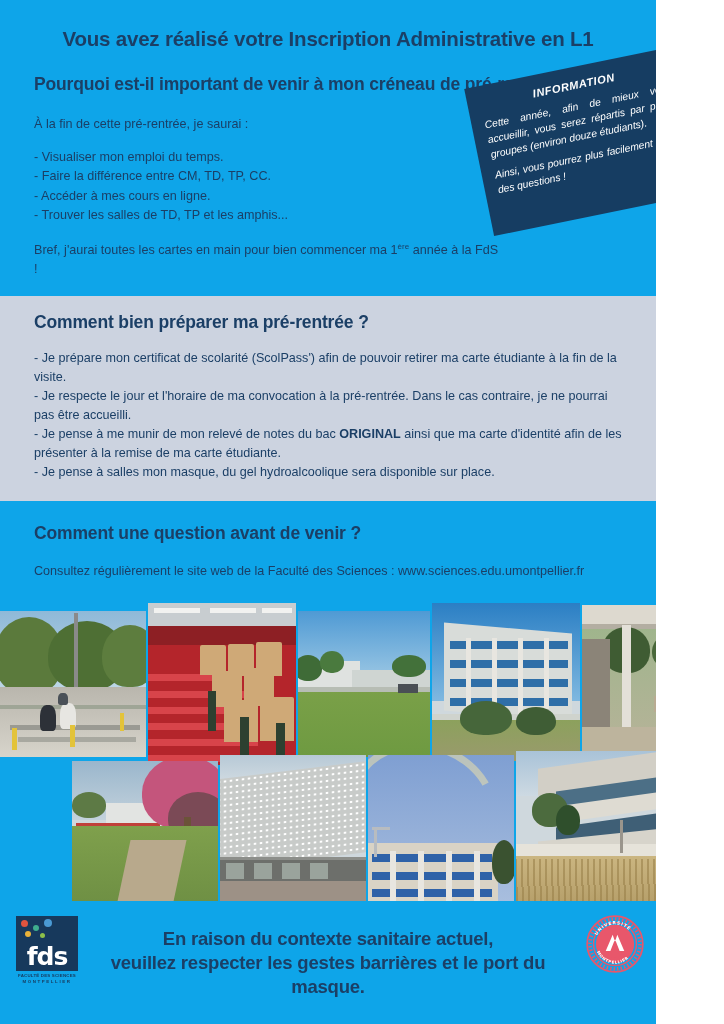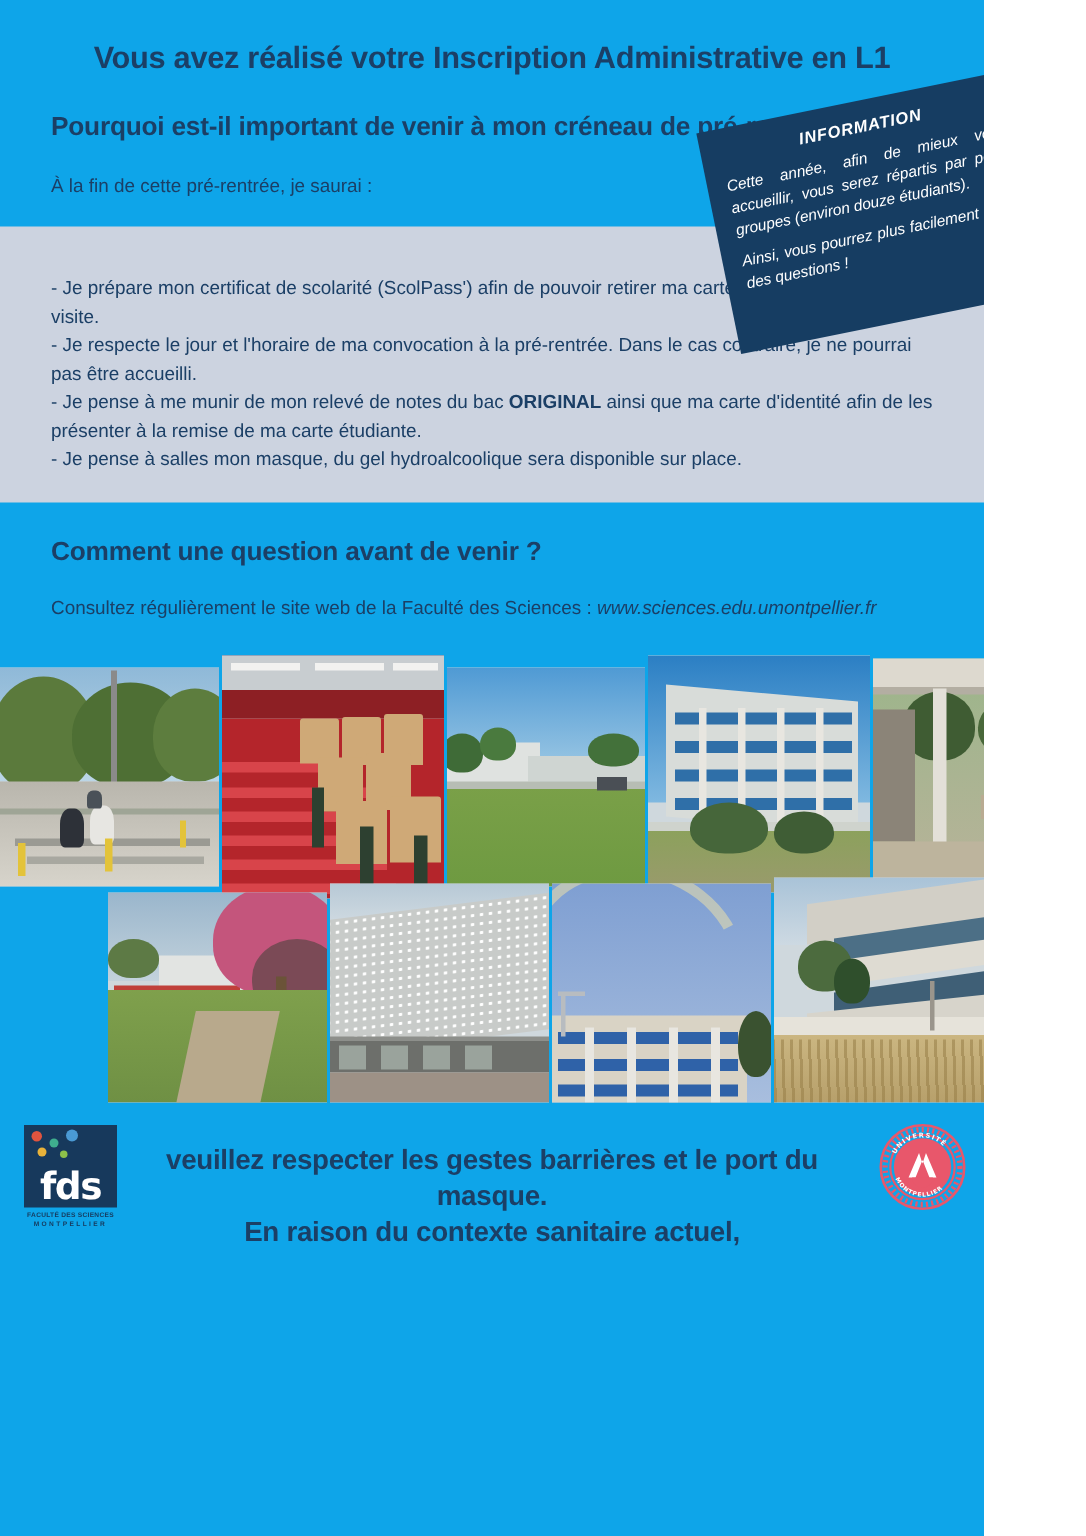--- a/index.html
+++ b/index.html
@@ -107,21 +107,21 @@
   }
   .sec2-list { margin-top: 16px; }
   .sec2-list .li { line-height: 1.5; }
   .sec2-list b { font-weight: bold; }
 
   
   .section3 {
     padding: 22px 34px 0 34px;
   }
   .sec3-line { margin-top: 18px; }
-  .sec3-line .url { font-style: italic; }
+  .sec3-line .url { }
 
   
   .collage {
     position: relative;
     margin-top: 22px;
     width: 724px;
     height: 298px;
   }
   .ph {
     position: absolute;
@@ -211,29 +211,37 @@
 
 <div class="page">
 
   <div class="header">
     <div class="header-line1">Vous avez réalisé votre Inscription Administrative en L1</div>
   </div>
 
   <div class="section1">
     <div class="sec-heading">Pourquoi est-il important de venir à mon créneau de pré-rentrée ?</div>
     <div class="body-text sec1-intro">À la fin de cette pré-rentrée, je saurai :</div>
+    <div class="body-text sec1-list">
+      <div>- Visualiser mon emploi du temps.</div>
+      <div>- Faire la différence entre CM, TD, TP, CC.</div>
+      <div>- Accéder à mes cours en ligne.</div>
+      <div>- Trouver les salles de TD, TP et les amphis...</div>
+    </div>
+    <div class="body-text sec1-outro"><span>Bref, j'aurai toutes les cartes en main pour bien commencer ma 1</span><sup>ère</sup><span> année à la FdS !</span></div>
 
     <div class="info-box">
       <div class="info-title">INFORMATION</div>
       <div class="info-para">Cette année, afin de mieux vous accueillir, vous serez répartis par petits groupes (environ douze étudiants).</div>
       <div class="info-para">Ainsi, vous pourrez plus facilement poser des questions !</div>
     </div>
   </div>
 
   <div class="section2">
+    <div class="sec-heading">Comment bien préparer ma pré-rentrée ?</div>
     <div class="body-text sec2-list">
       <div class="li"><span>- Je prépare mon certificat de scolarité (ScolPass') afin de pouvoir retirer ma carte étudiante à la fin de la visite.</span></div>
       <div class="li"><span>- Je respecte le jour et l'horaire de ma convocation à la pré-rentrée. Dans le cas contraire, je ne pourrai pas être accueilli.</span></div>
       <div class="li"><span>- Je pense à me munir de mon relevé de notes du bac </span><b>ORIGINAL</b><span> ainsi que ma carte d'identité afin de les présenter à la remise de ma carte étudiante.</span></div>
       <div class="li"><span>- Je pense à salles mon masque, du gel hydroalcoolique sera disponible sur place.</span></div>
     </div>
   </div>
 
   <div class="section3">
     <div class="sec-heading">Comment une question avant de venir ?</div>
@@ -399,22 +407,22 @@
         <div class="dot" style="left:28px; top:3px;  width:8px;  height:8px;  background:#4a9ad4;"></div>
         <div class="dot" style="left:9px;  top:15px; width:6px;  height:6px;  background:#e8b23a;"></div>
         <div class="dot" style="left:24px; top:17px; width:5px;  height:5px;  background:#8dc04a;"></div>
         <div class="fos">fds</div>
       </div>
       <div class="cap1">FACULTÉ DES SCIENCES</div>
       <div class="cap2">MONTPELLIER</div>
     </div>
 
     <div class="footer-msg">
+      <div>En raison du contexte sanitaire actuel,</div>
       <div>veuillez respecter les gestes barrières et le port du masque.</div>
-      <div>En raison du contexte sanitaire actuel,</div>
     </div>
 
     <div class="seal">
       <svg viewBox="0 0 100 100" width="58" height="58" aria-hidden="true">
         <defs>
           <path id="arcTop" d="M 50,50 m -34,0 a 34,34 0 0 1 68,0" fill="none"></path>
           <path id="arcBot" d="M 50,50 m -34,0 a 34,34 0 0 0 68,0" fill="none"></path>
         </defs>
         <circle cx="50" cy="50" r="48" fill="none" stroke="#e8576b" stroke-width="3"></circle>
         <circle cx="50" cy="50" r="43" fill="none" stroke="#e8576b" stroke-width="6" stroke-dasharray="2.5 3.6"></circle>

